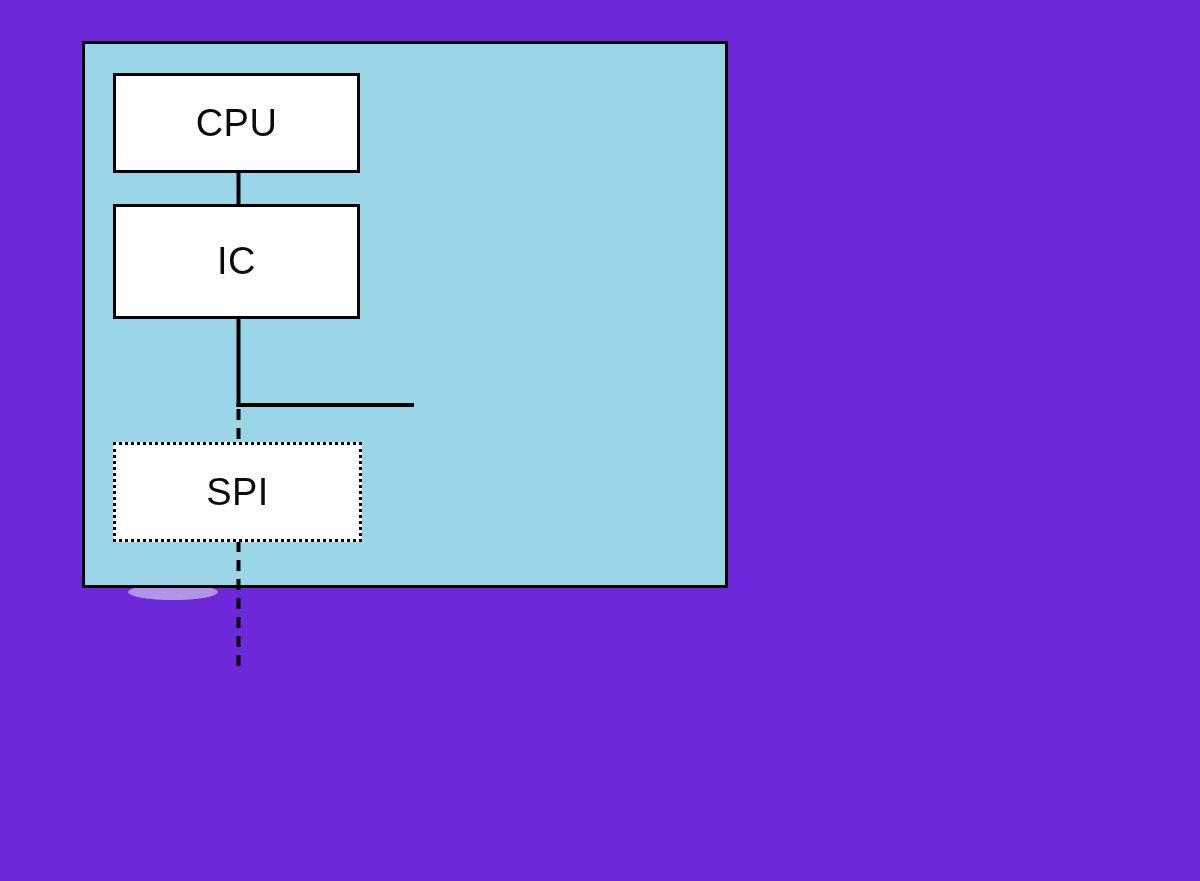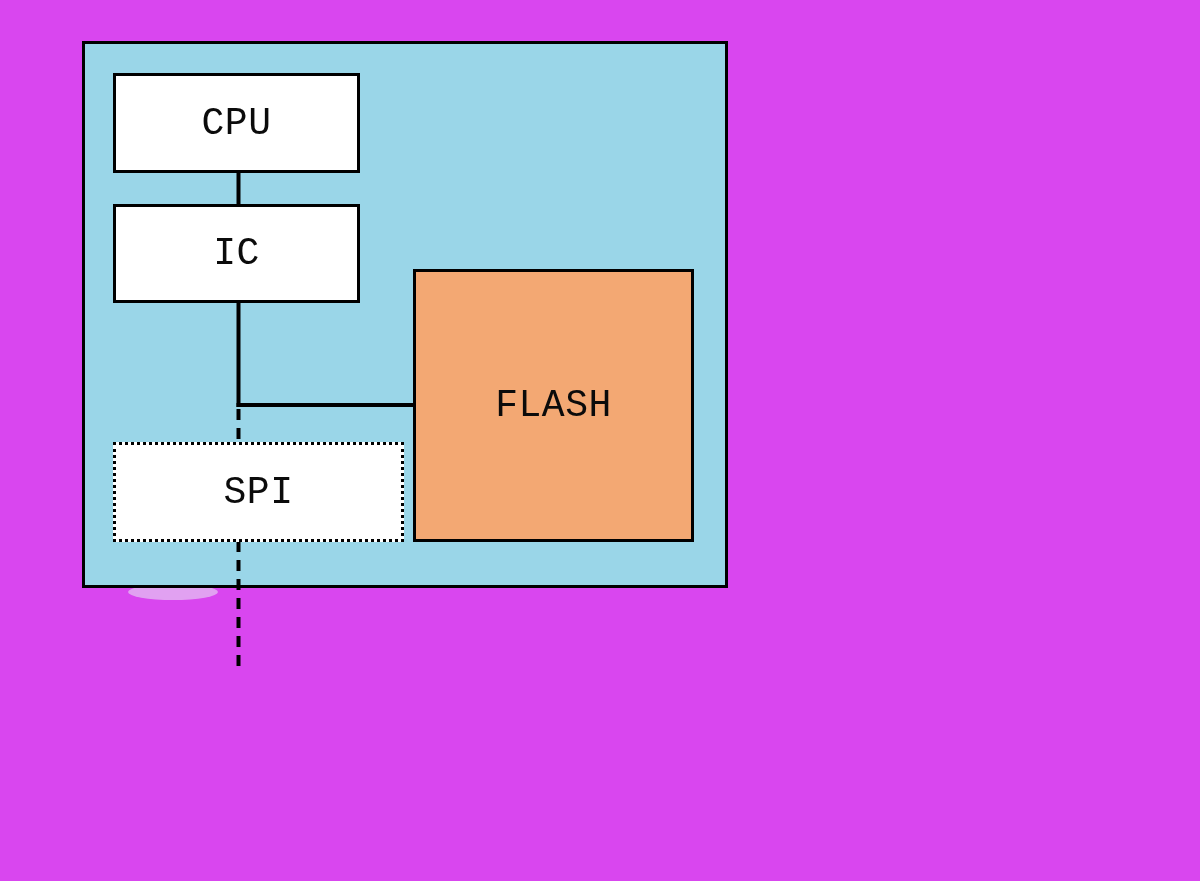--- a/index.html
+++ b/index.html
@@ -4,23 +4,23 @@
 <style>
   html, body {
     margin: 0;
     padding: 0;
     background: #ffffff;
   }
   .stage {
     position: relative;
     width: 1200px;
     height: 881px;
-    background: #d946ef;
+    background: #6d28d9;
     overflow: hidden;
-    font-family: Liberation Mono, monospace;
+    font-family: Liberation Sans, sans-serif;
   }
   .abs { position: absolute; box-sizing: border-box; }
 
   .board {
     left: 82px;
     top: 41px;
     width: 646px;
     height: 547px;
     background: var(--container_fill, #9AD6E8);
     border: 3px solid var(--line, #000000);
@@ -61,36 +61,36 @@
     top: 73px;
     width: 247px;
     height: 100px;
     background: var(--box_fill, #ffffff);
     border: 3px solid var(--line, #000000);
   }
   .node-ic {
     left: 113px;
     top: 204px;
     width: 247px;
-    height: 99px;
+    height: 115px;
     background: var(--box_fill, #ffffff);
     border: 3px solid var(--line, #000000);
   }
   .node-flash {
     left: 413px;
     top: 269px;
     width: 281px;
     height: 273px;
     background: var(--flash_fill, #F3A873);
     border: 3px solid var(--line, #000000);
   }
   .node-spi {
     left: 113px;
     top: 442px;
-    width: 291px;
+    width: 249px;
     height: 100px;
     background: var(--box_fill, #ffffff);
     border: 3.5px dotted var(--line, #000000);
   }
   .node-eeprom {
     left: 83px;
     top: 667px;
     width: 314px;
     height: 165px;
     background: var(--eeprom_fill, #E9E9E9);
@@ -123,22 +123,19 @@
   </svg>
 
   <div class="abs node node-cpu">
     <span>CPU</span>
   </div>
 
   <div class="abs node node-ic">
     <span>IC</span>
   </div>
 
-  <div class="abs node node-flash">
-    <span>FLASH</span>
-  </div>
 
   <div class="abs node node-spi">
     <span>SPI</span>
   </div>
 
 
 </div>
 
 </body></html>

